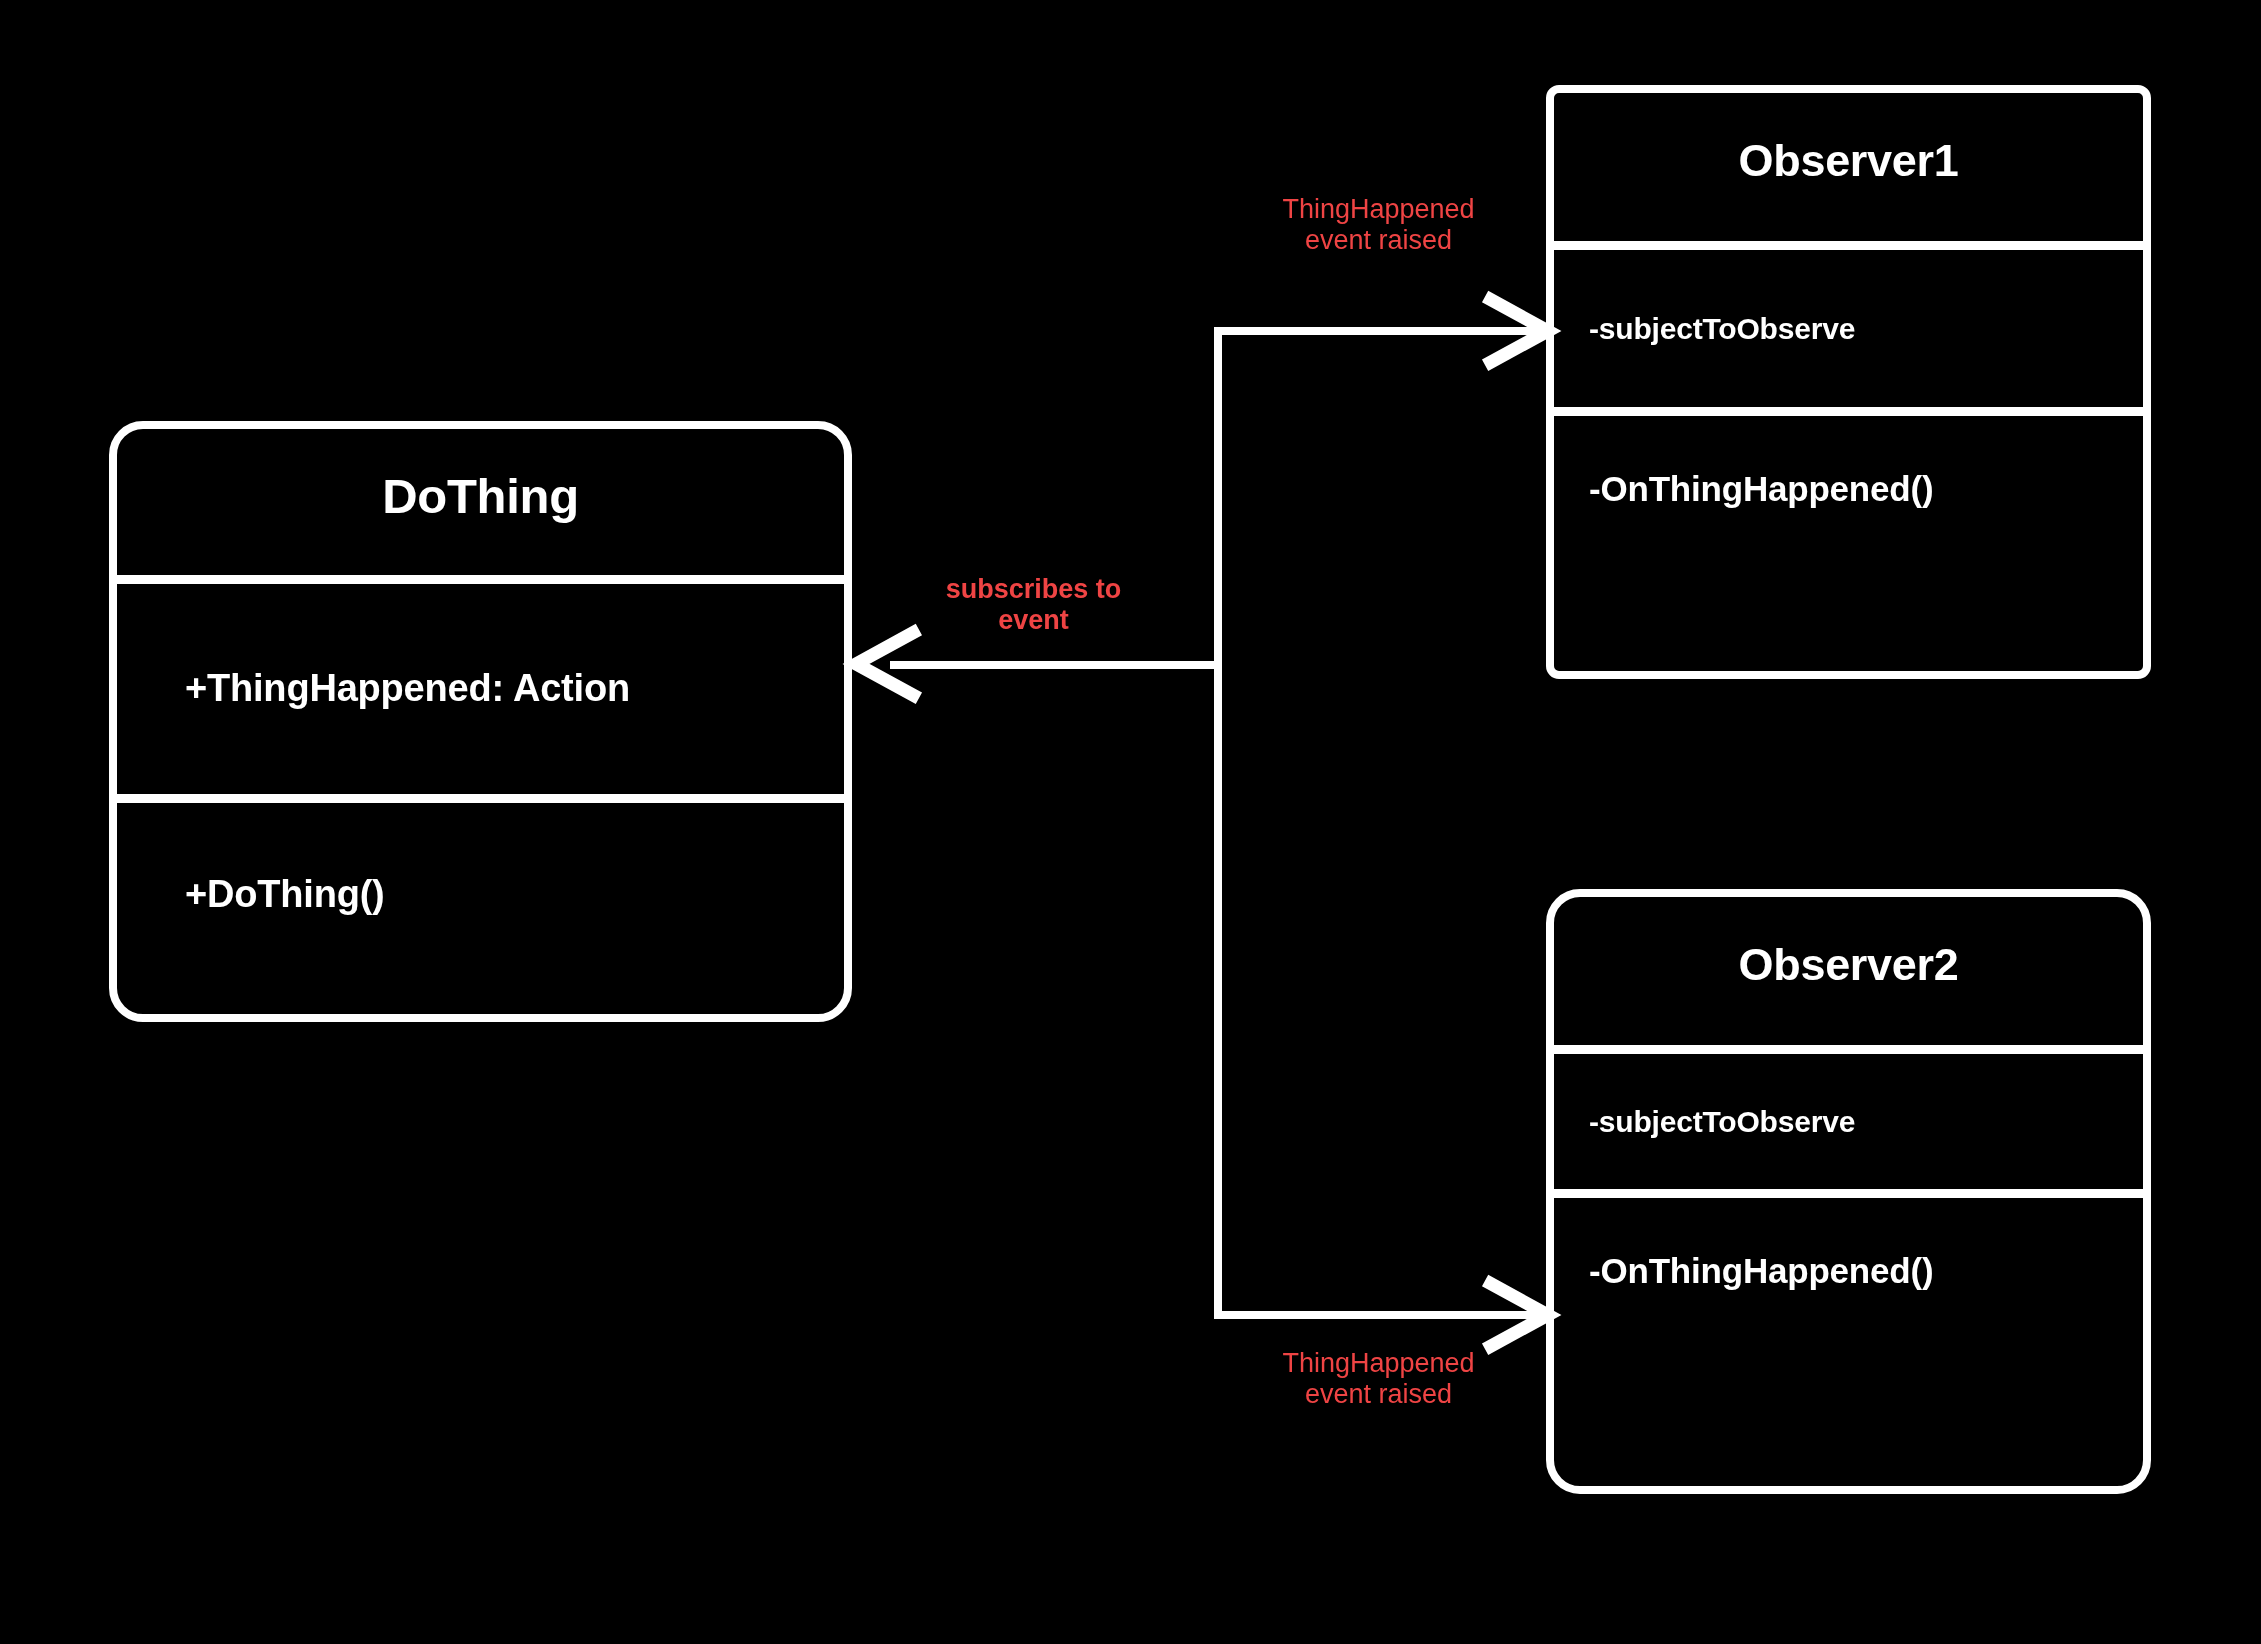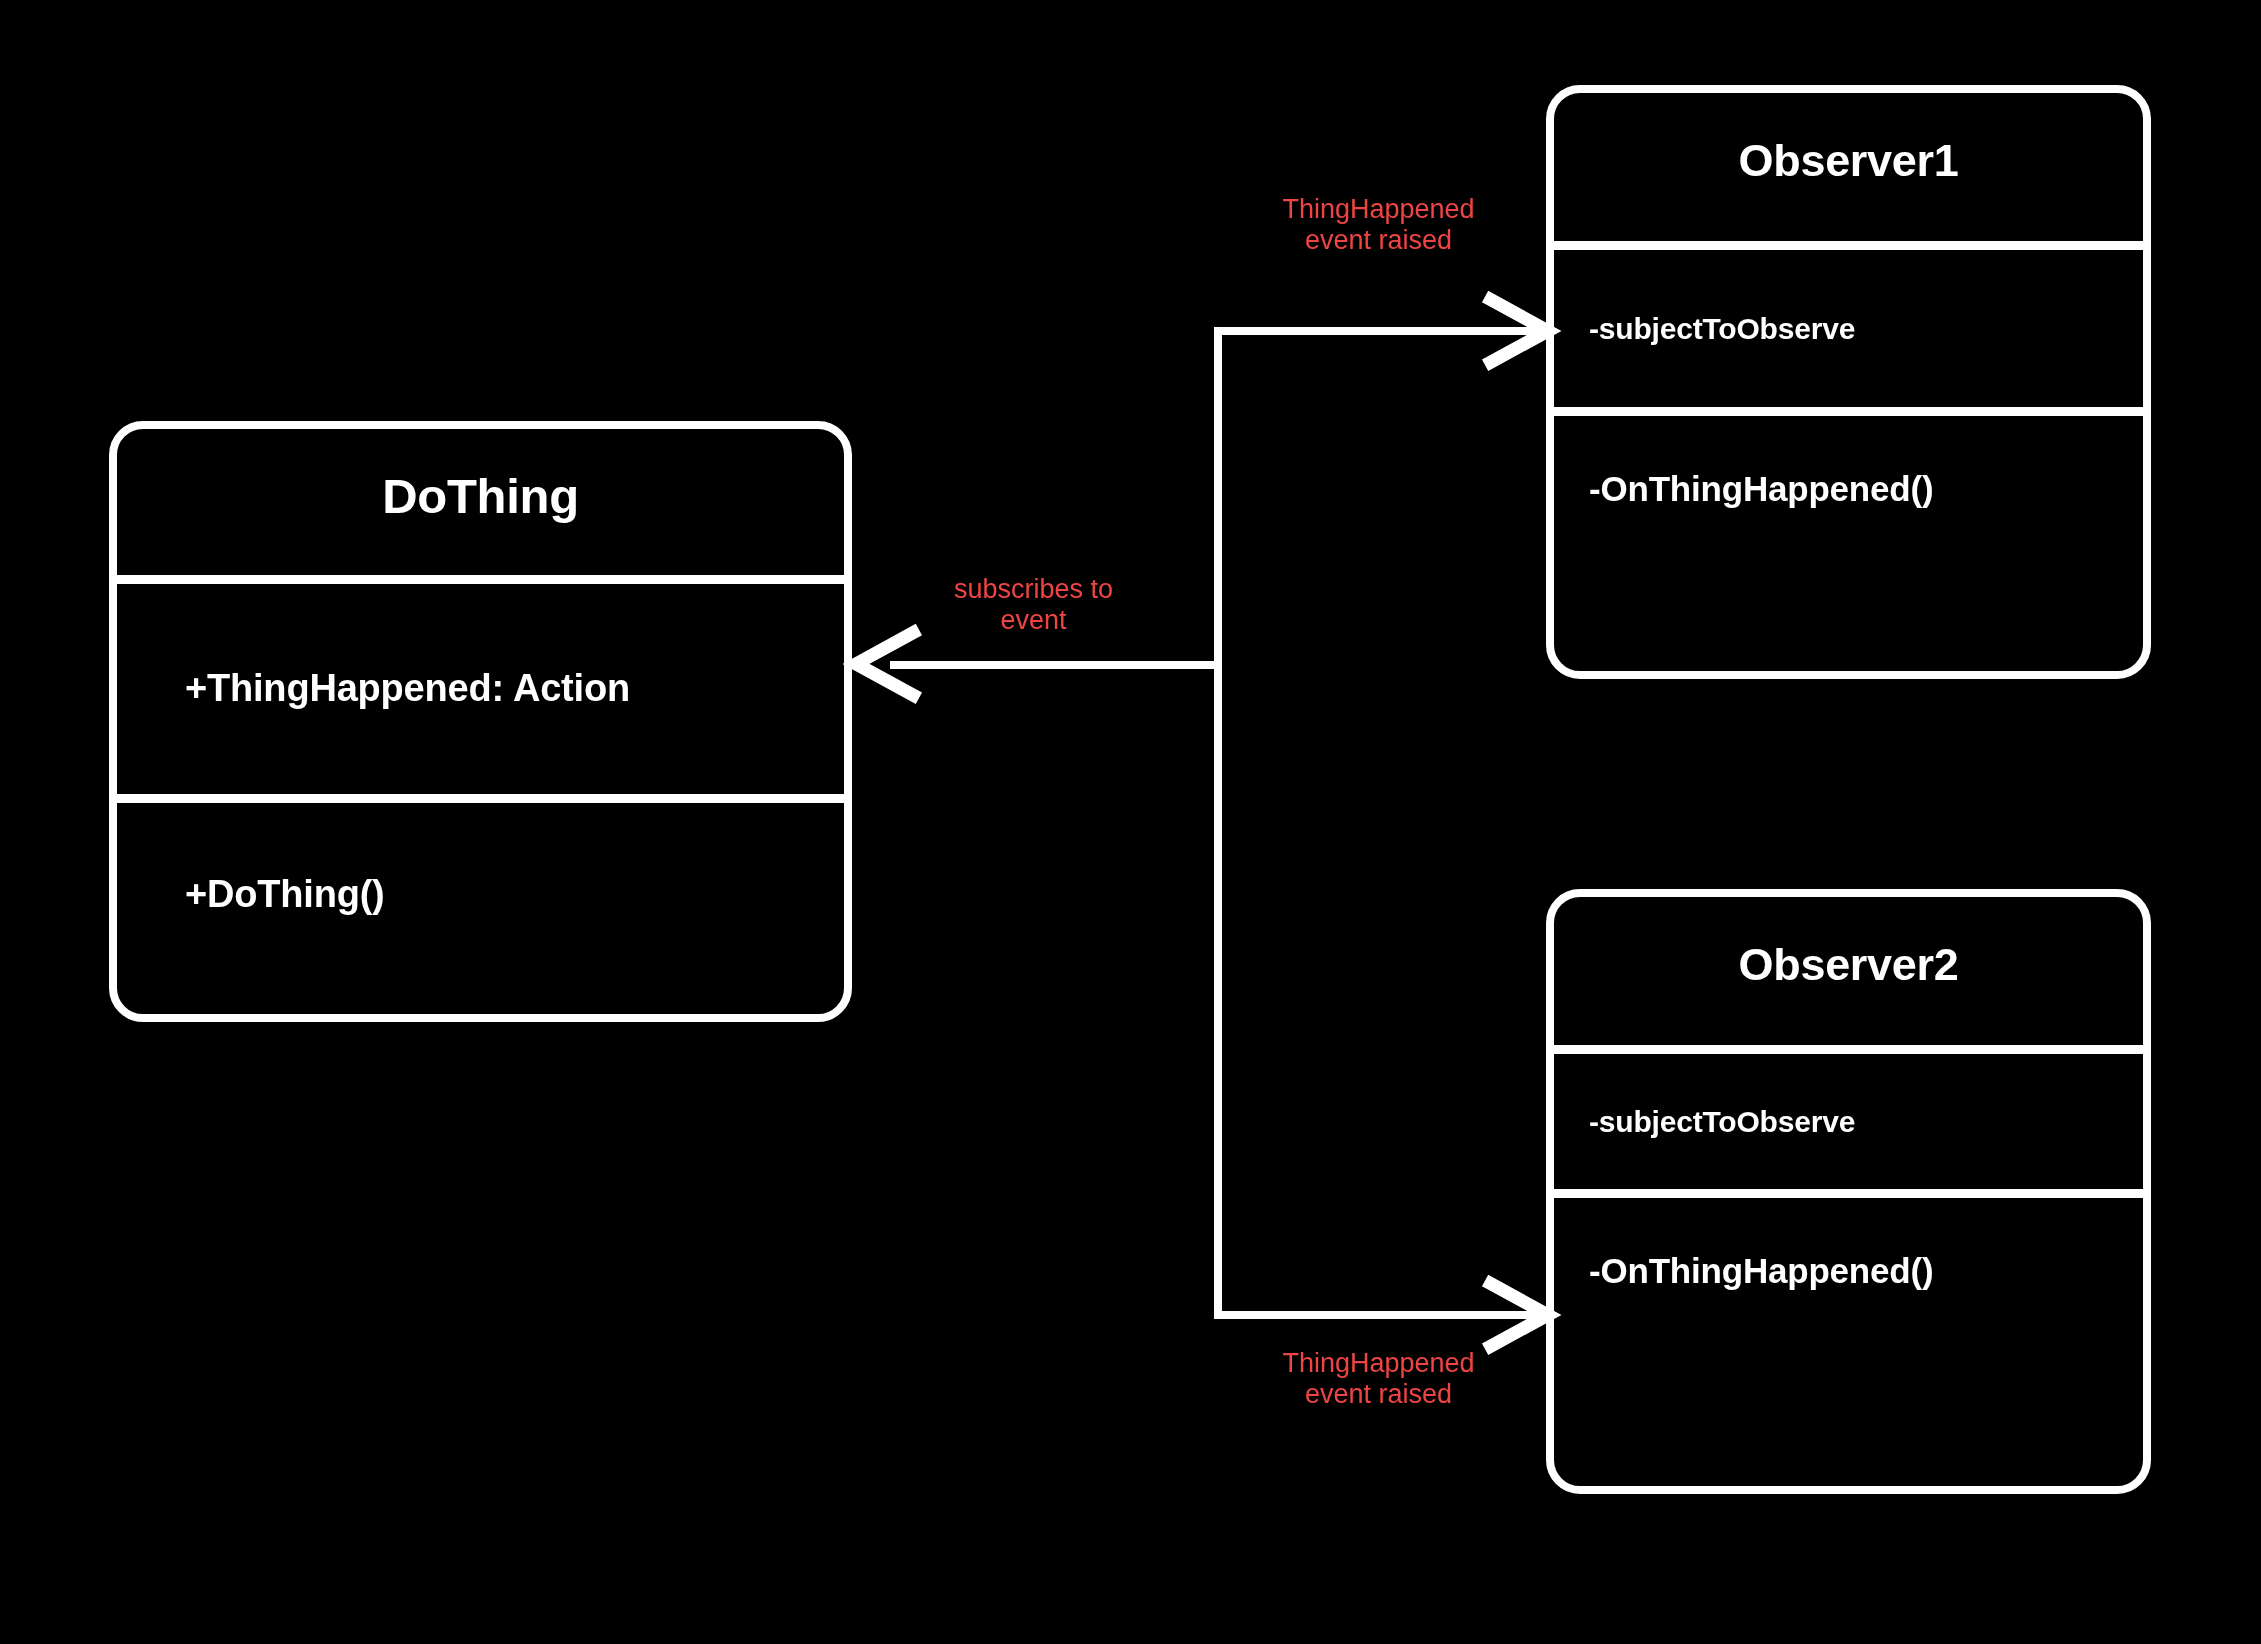--- a/index.html
+++ b/index.html
@@ -89,20 +89,21 @@
   }
 
   
   .observer-class {
     left: 1546px;
     width: 605px;
   }
   #observer1-class {
     top: 85px;
     height: 594px;
+    border-radius: 13px;
   }
   #observer2-class {
     top: 889px;
     height: 605px;
   }
   .observer-class .uml-title {
     height: 148px;
     font-size: 45px;
     padding-bottom: 13px;
   }
@@ -178,21 +179,21 @@
   <svg class="arrowhead" style="left:1478px; top:293px; width:77px; height:77px;" viewBox="0 0 130 130">
     <polyline points="12,6 118,64 12,122" fill="none" stroke="#ffffff" stroke-width="22" stroke-linecap="butt" stroke-linejoin="miter"></polyline>
   </svg>
   <div class="edge-label" style="left:1240px; top:194px; width:277px;">ThingHappened
 event raised</div>
 
   <div class="edge-line horizontal" style="left:890px; top:661px; width:332px;"></div>
   <svg class="arrowhead" style="left:849px; top:626px; width:77px; height:77px;" viewBox="0 0 130 130">
     <polyline points="118,6 12,64 118,122" fill="none" stroke="#ffffff" stroke-width="22" stroke-linecap="butt" stroke-linejoin="miter"></polyline>
   </svg>
-  <div class="edge-label" style="left:895px; top:574px; width:277px;">subscribes to
+  <div class="edge-label" style="left:895px; top:574px; width:277px;font-weight:bold;">subscribes to
 event</div>
 
   <div class="edge-line horizontal" style="left:1214px; top:1311px; width:321px;"></div>
   <svg class="arrowhead" style="left:1478px; top:1277px; width:77px; height:77px;" viewBox="0 0 130 130">
     <polyline points="12,6 118,64 12,122" fill="none" stroke="#ffffff" stroke-width="22" stroke-linecap="butt" stroke-linejoin="miter"></polyline>
   </svg>
   <div class="edge-label" style="left:1240px; top:1348px; width:277px;">ThingHappened
 event raised</div>
 
 </div>

